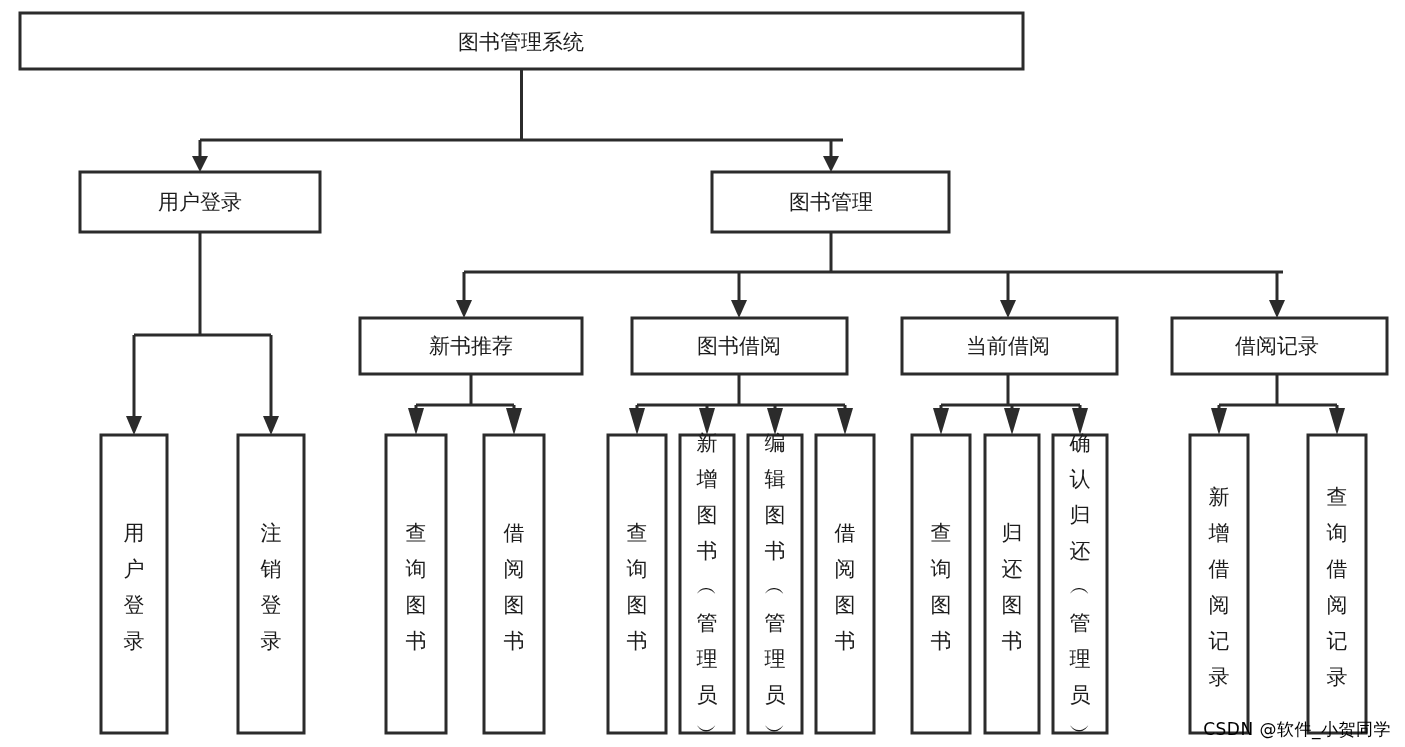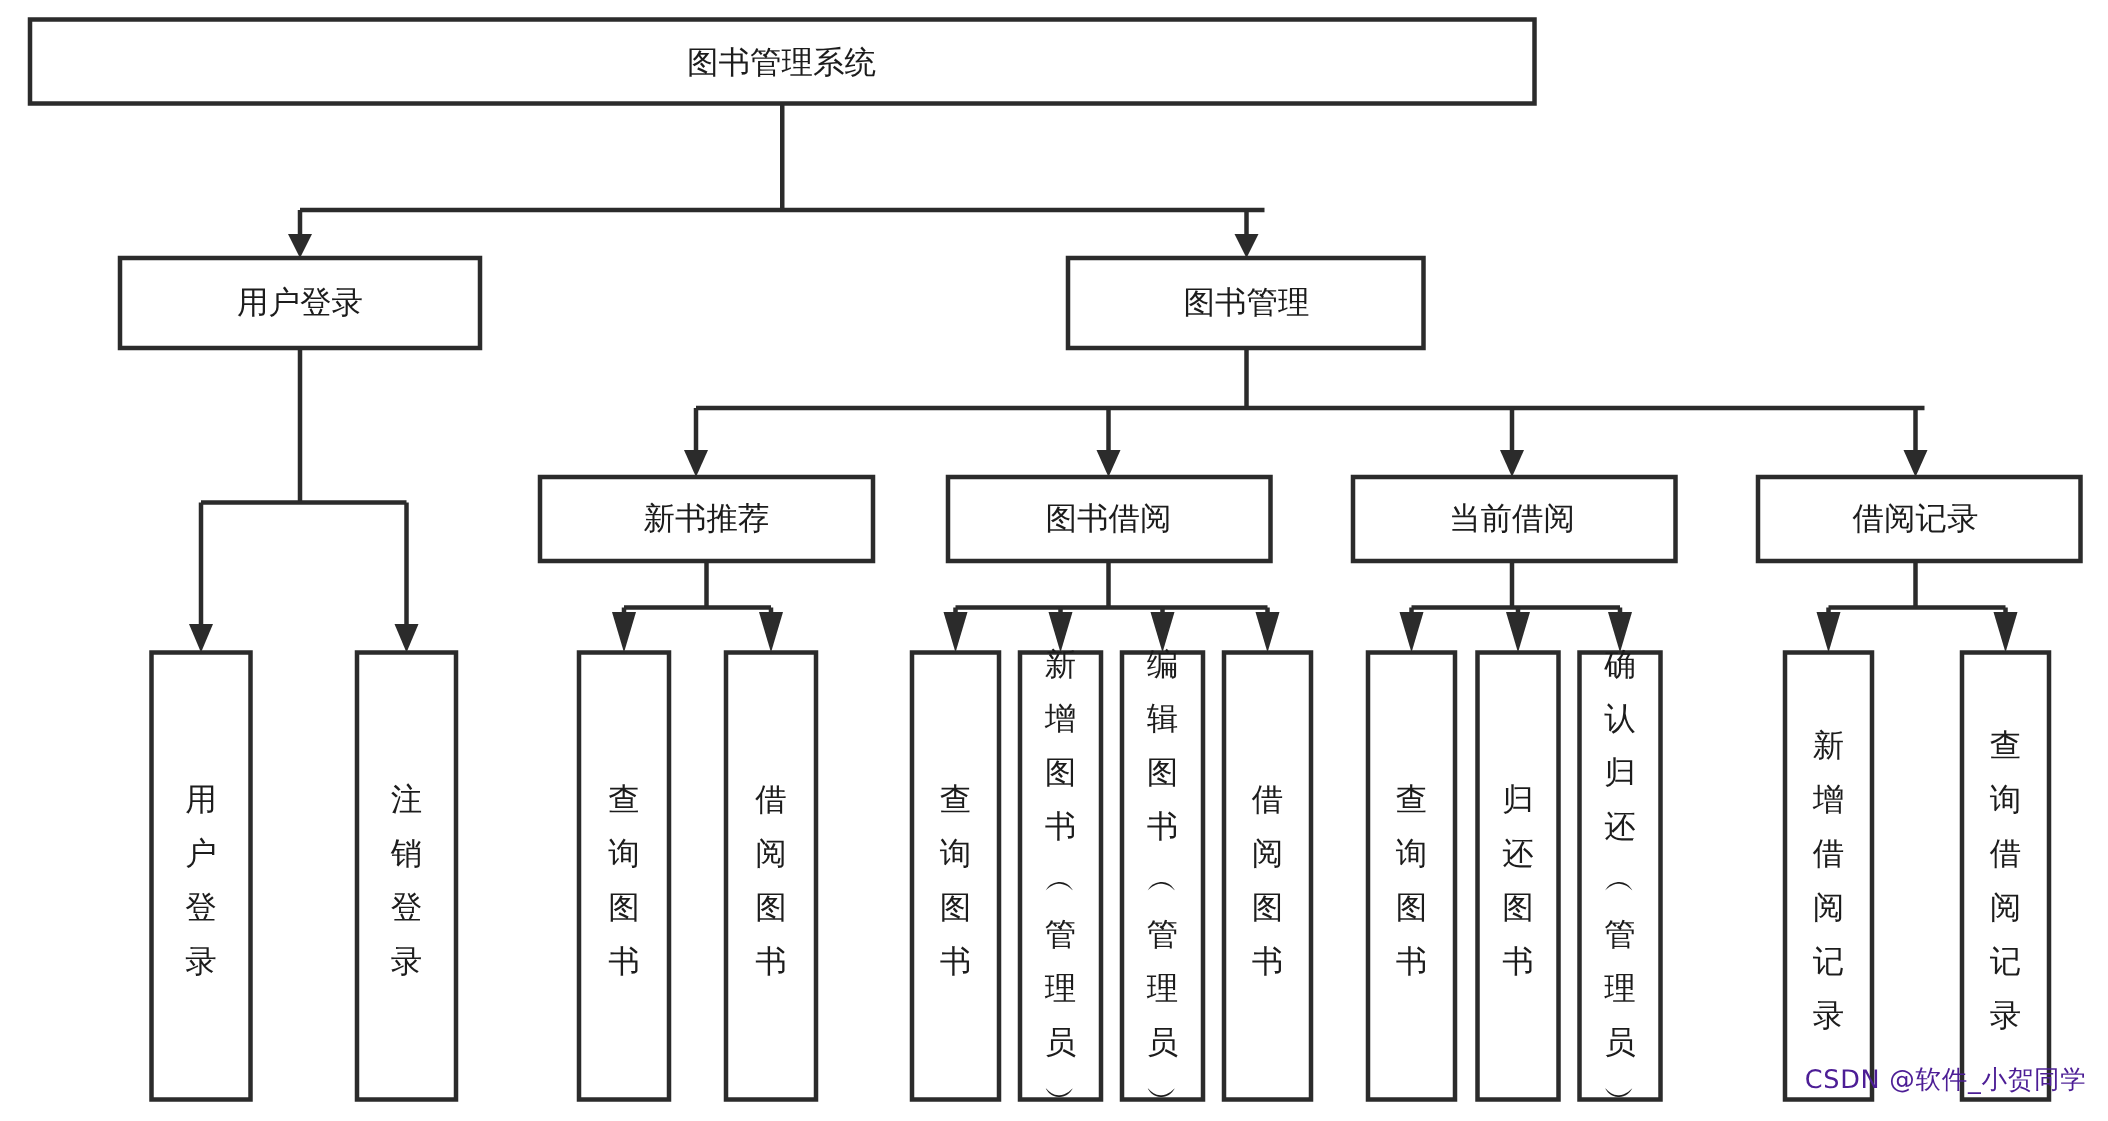--- a/index.html
+++ b/index.html
@@ -21,24 +21,24 @@
     font-size:21px;fill:#1c1c1c;
     text-anchor:middle;dominant-baseline:middle;
   }
   .leaf-label{
     font-family:"DejaVu Sans","Liberation Sans",sans-serif;
     font-size:21px;fill:#1c1c1c;
     text-anchor:middle;
   }
   .watermark{
     position:absolute;
-    right:14px;bottom:16px;
+    right:14px;bottom:6px;
     font-family:"DejaVu Sans","Liberation Sans",sans-serif;
     font-size:17px;
-    color:#4c1d95;
+    color:#000000;
     white-space:nowrap;
     letter-spacing:0.5px;
   }
 </style>
 </head>
 <body>
 
 <div id="diagram-root">
 
   <svg id="tree" viewBox="0 0 1405 747">

